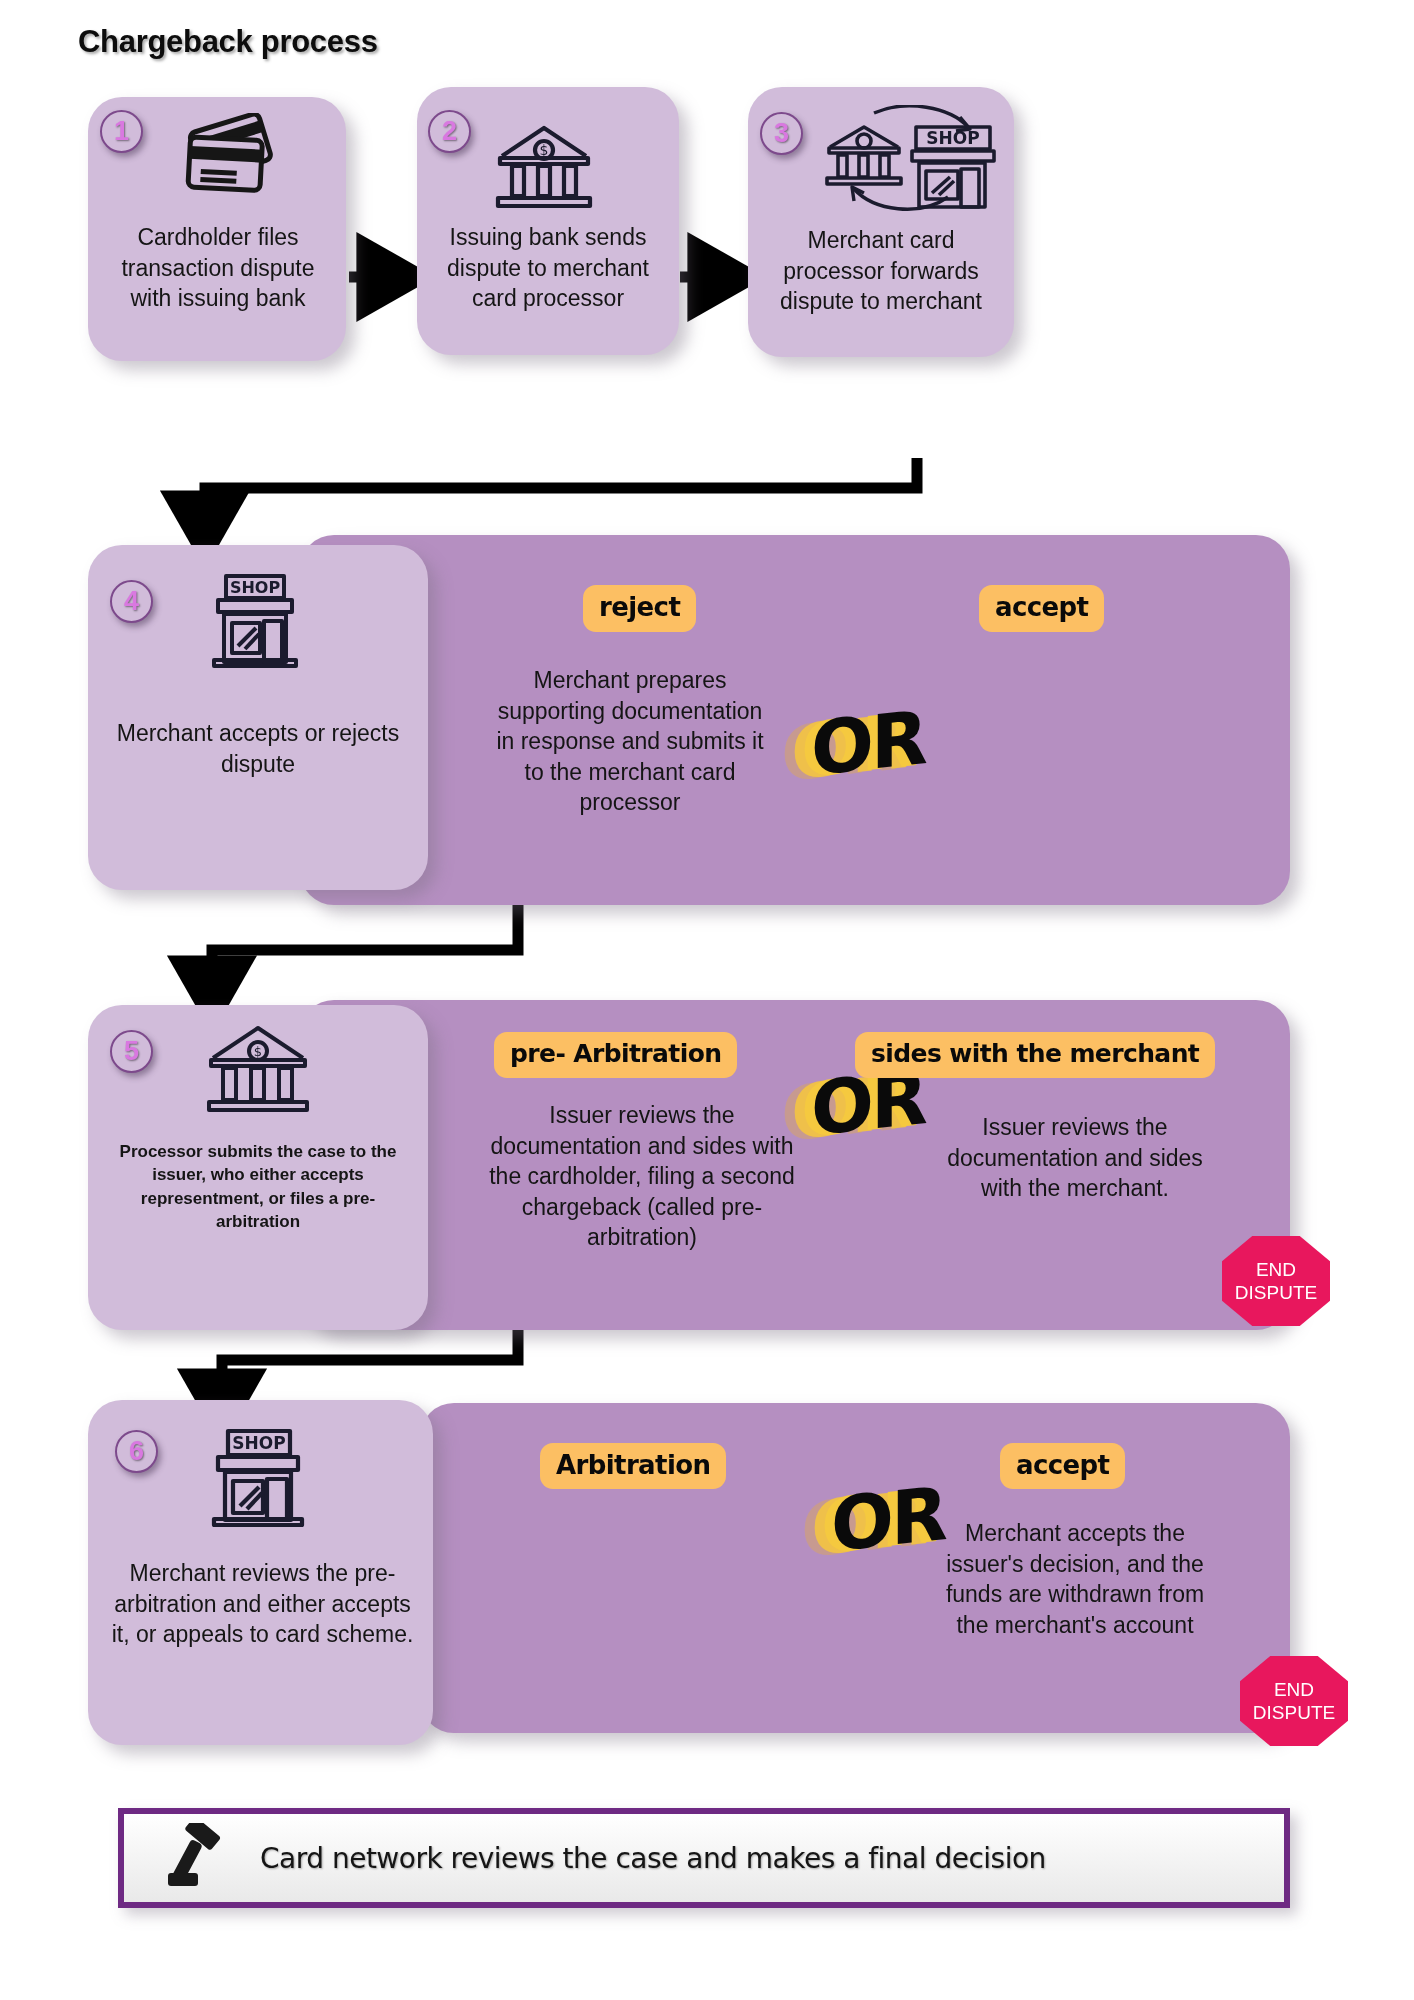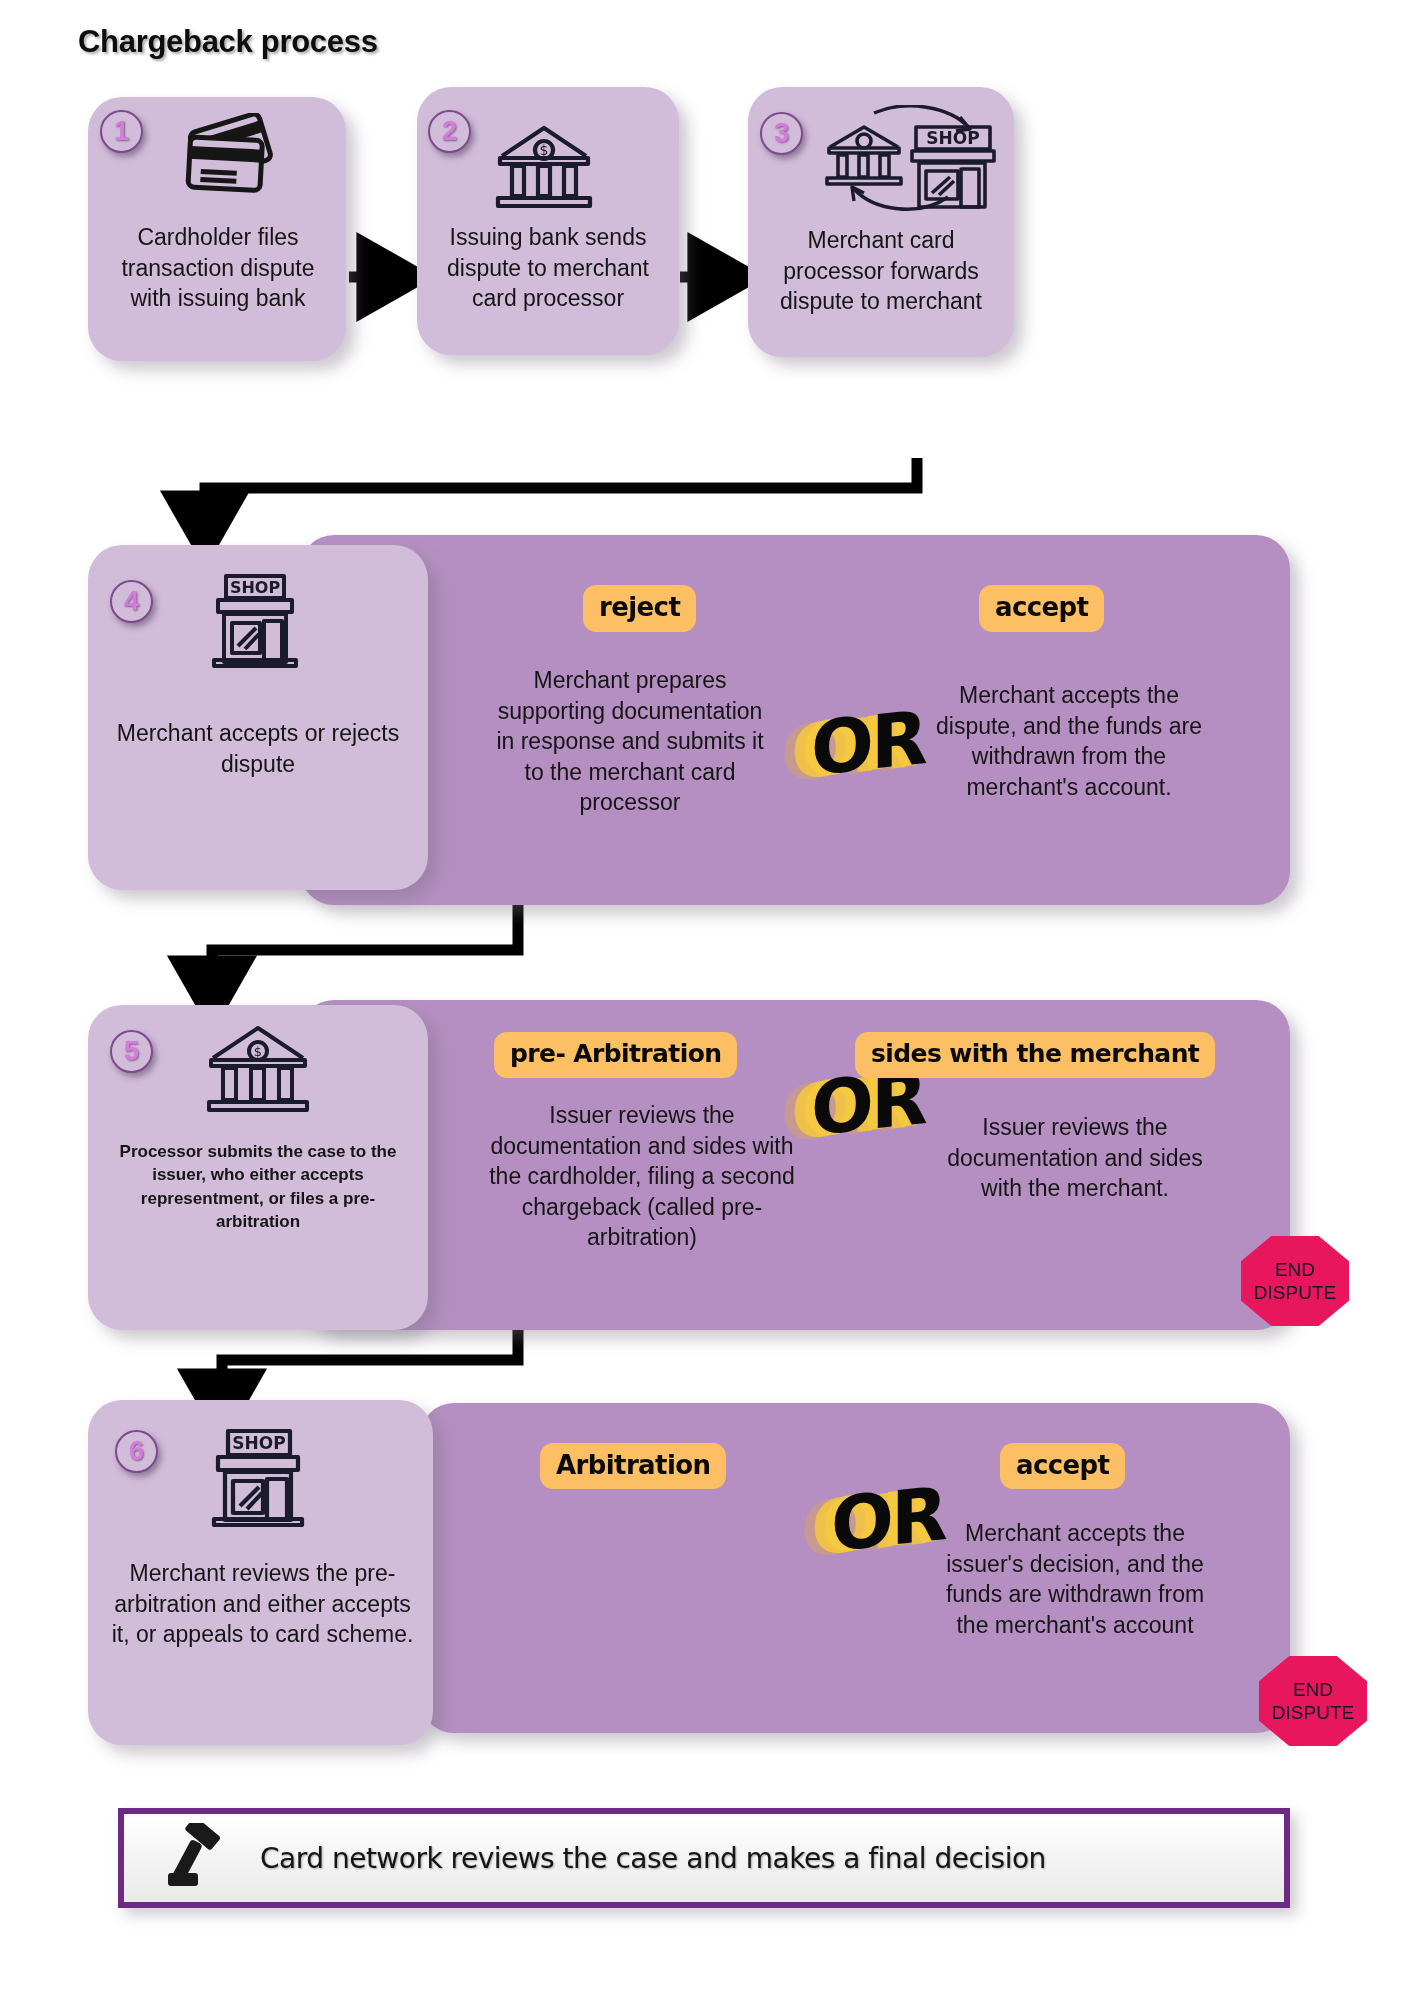--- a/index.html
+++ b/index.html
@@ -85,21 +85,21 @@
   .or-top { color:#0a0a0a; transform: translate(16px, -2px) skewY(-6deg); }
 
   
   .enddispute {
     position:absolute;
     width:108px; height:90px;
     background:#e8175d;
     clip-path: polygon(28% 0,72% 0,100% 28%,100% 72%,72% 100%,28% 100%,0 72%,0 28%);
     display:flex; flex-direction:column;
     align-items:center; justify-content:center;
-    color:#0f172a; font-size:19px; line-height:1.22; text-align:center;margin-left:19px;
+    color:#ffffff; font-size:19px; line-height:1.22; text-align:center;
   }
 
   
   #wires { position:absolute; left:0; top:0; width:1414px; height:2000px; pointer-events:none; }
 
   
   .footer {
     position:absolute;
     left:118px; top:1808px; width:1172px; height:100px;
     border:6px solid #6e2a83;
@@ -239,21 +239,20 @@
   <div class="ctext" style="left:490px; top:665px; width:280px;">Merchant prepares supporting documentation in response and submits it to the merchant card processor</div>
 
   <div class="orwrap" style="left:795px; top:702px;">
     <span class="or-l3">OR</span>
     <span class="or-l2">OR</span>
     <span class="or-l1">OR</span>
     <span class="or-top">OR</span>
   </div>
 
   <div class="pill" style="left:979px; top:585px; height:47px;">accept</div>
-  <div class="ctext" style="left:930px; top:680px; width:278px;">Merchant accepts the dispute, and the funds are withdrawn from the merchant's account.</div>
 
   <div class="panel" style="left:300px; top:1000px; width:990px; height:330px;"></div>
   <div class="card" style="left:88px; top:1005px; width:340px; height:325px;"></div>
   <div class="stepnum" style="left:110px; top:1030px;">
     <span>5</span>
   </div>
   <div class="icon" style="left:205px; top:1020px;">
     <svg width="106" height="96" viewBox="0 0 106 96" fill="none" stroke="#1b1b2e" stroke-width="4" stroke-linejoin="round">
       <path d="M8 38 L53 8 L98 38"></path>
       <circle cx="53" cy="31" r="9"></circle>

